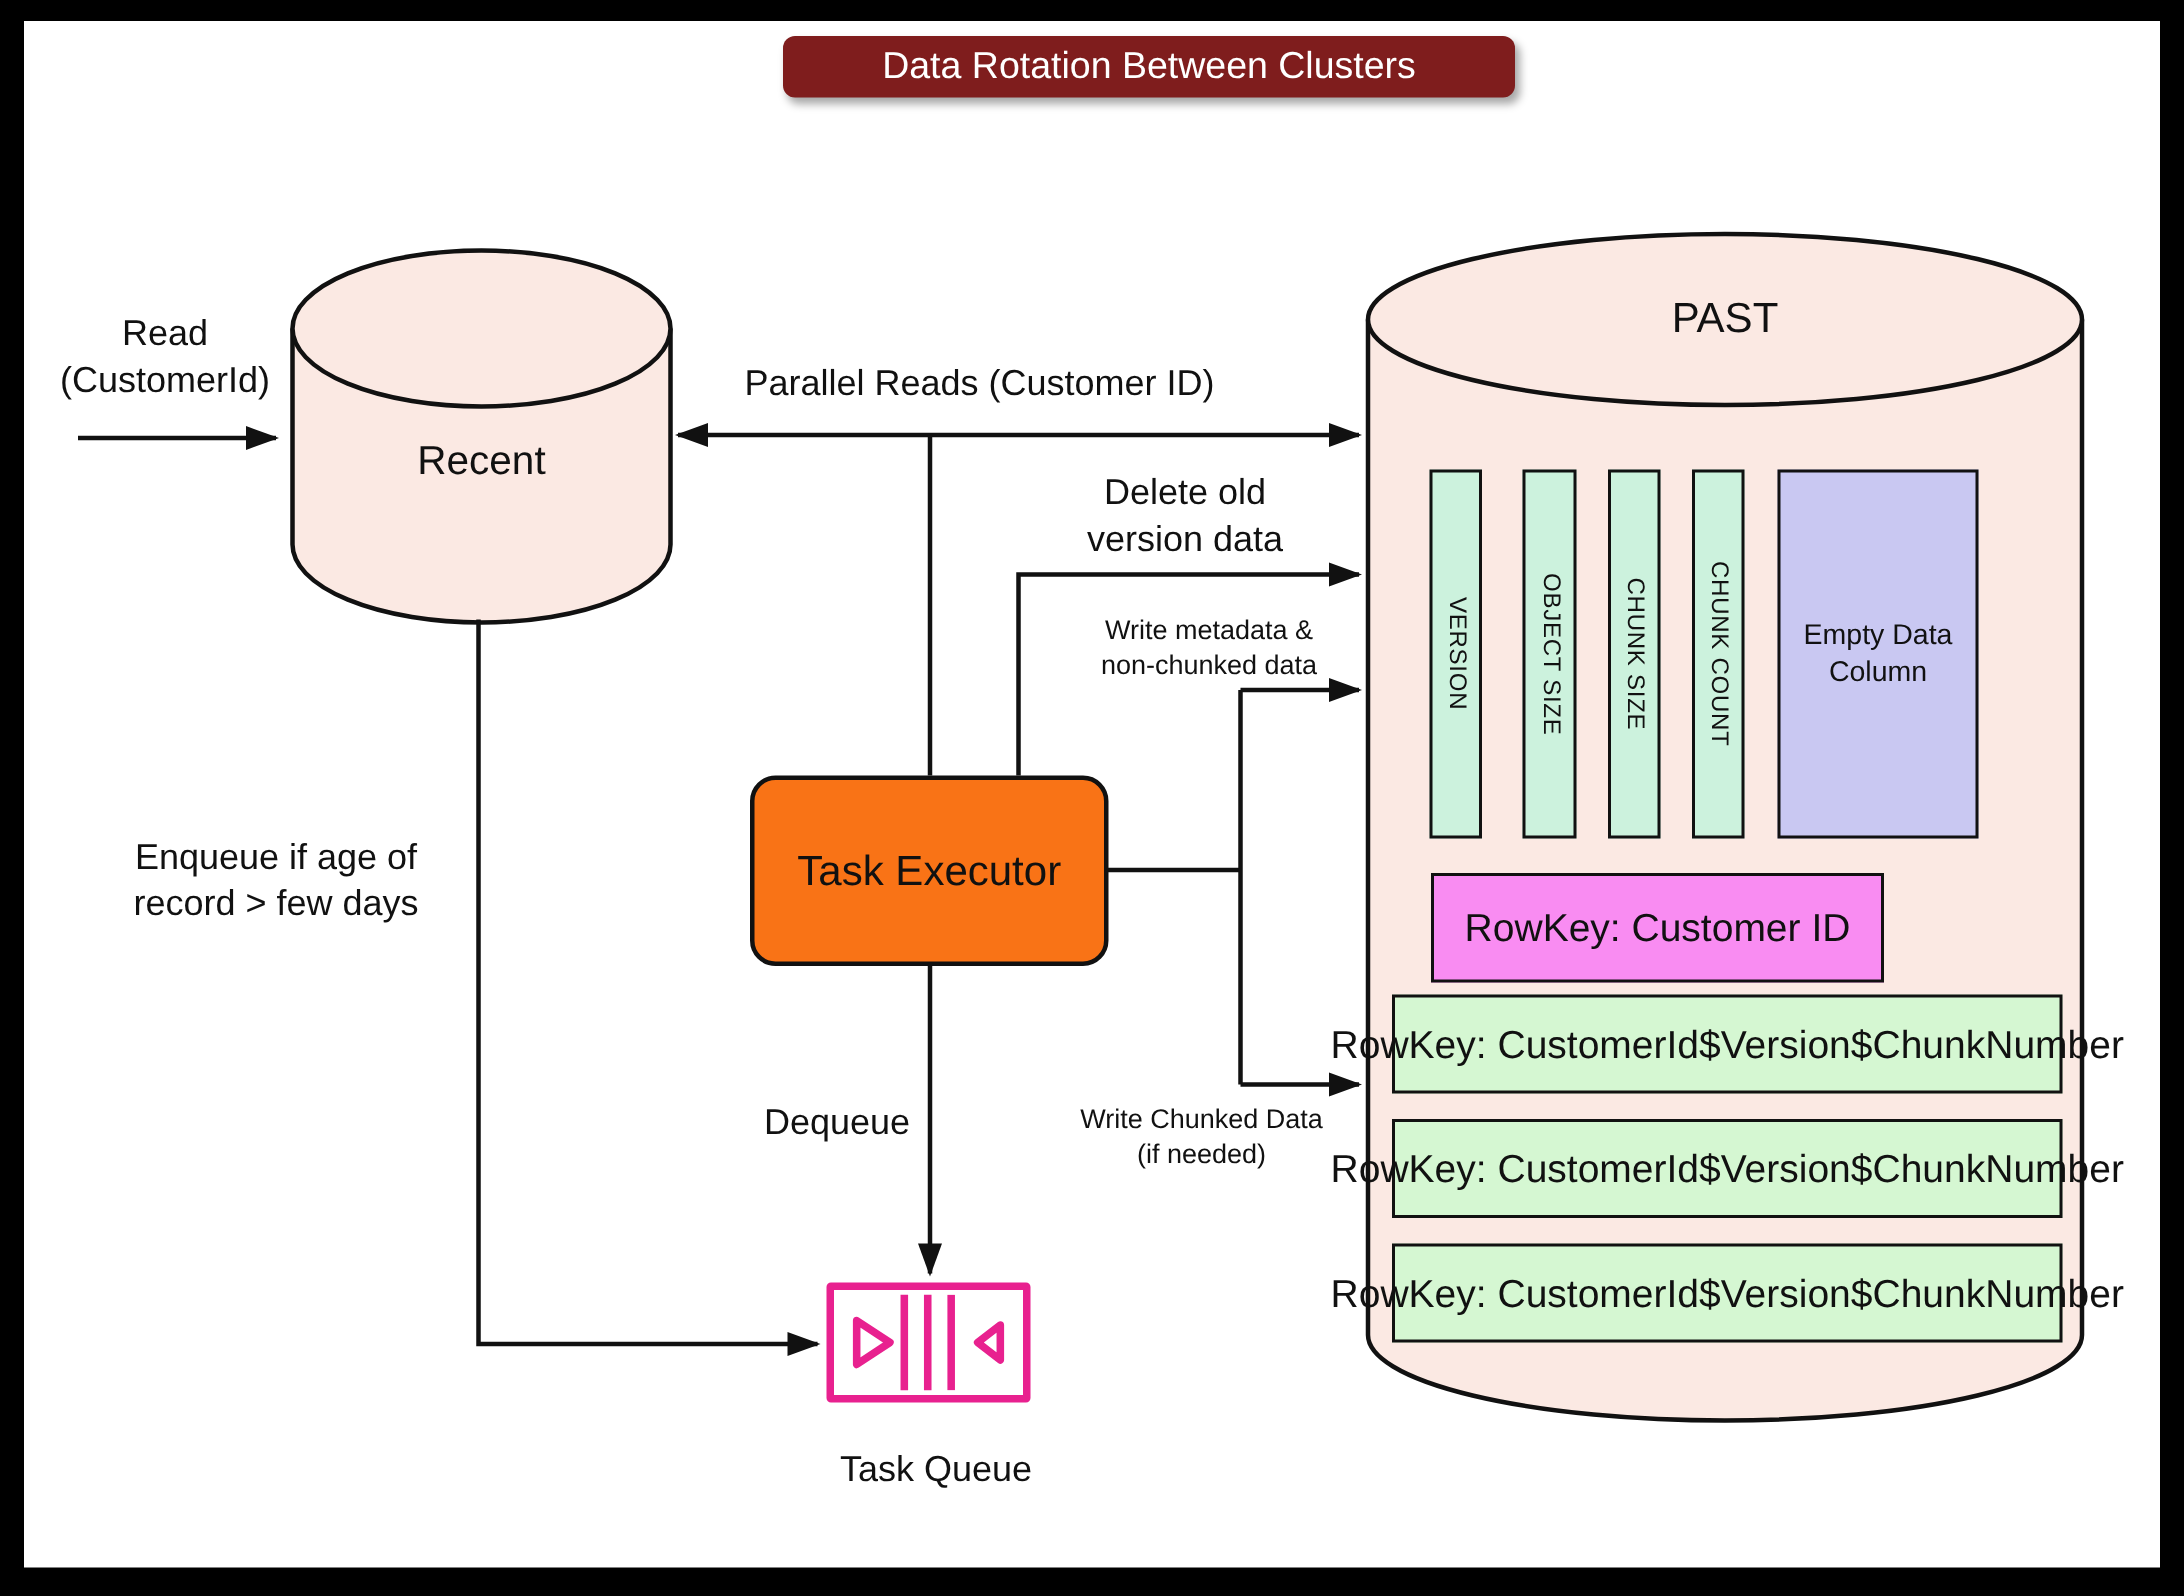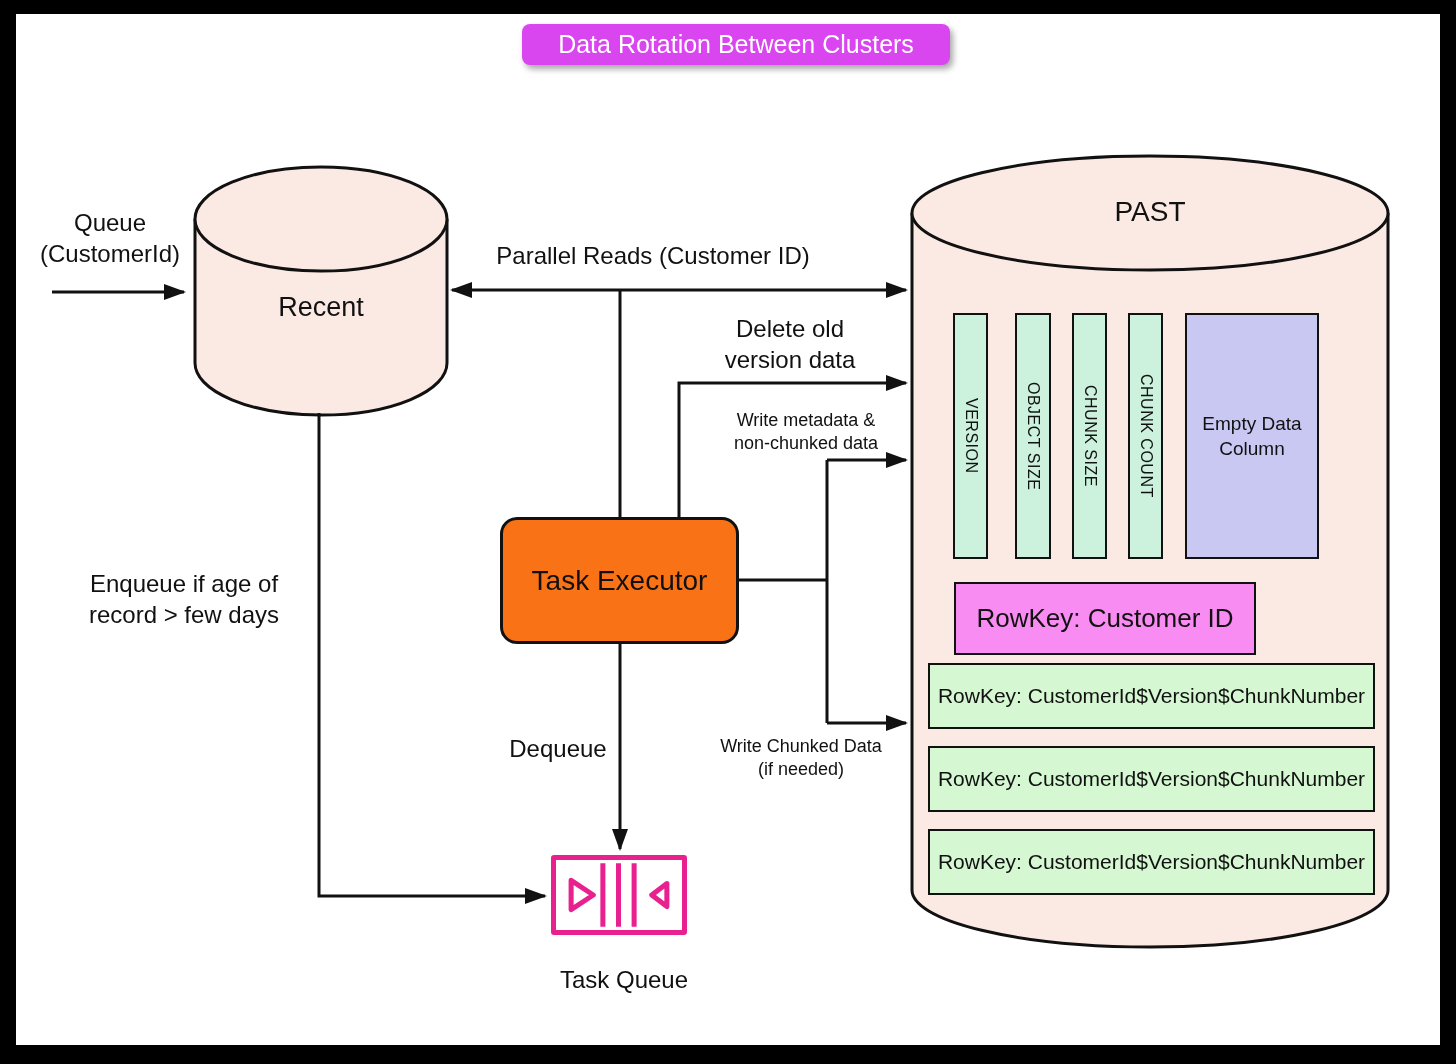--- a/index.html
+++ b/index.html
@@ -9,22 +9,22 @@
   }
   .canvas{position:absolute;left:16px;top:14px;width:1424px;height:1031px;background:#ffffff;}
   svg.layer{position:absolute;left:0;top:0;width:1456px;height:1064px;}
   .lbl{
     position:absolute;transform:translateX(-50%);text-align:center;
     font-size:24px;line-height:31px;white-space:nowrap;color:#111;
   }
   .lbl.small{font-size:18px;line-height:23px;}
   .lbl span{display:block;}
   .title-badge{
-    position:absolute;left:522px;top:24px;width:428px;height:41px;
-    background:#d946ef;border-radius:8px;color:#fff;font-size:25px;
+    position:absolute;left:522px;top:24px;width:488px;height:41px;
+    background:#7f1d1d;border-radius:8px;color:#fff;font-size:25px;
     display:flex;align-items:center;justify-content:center;white-space:nowrap;
     box-shadow:3px 4px 6px rgba(0,0,0,0.35);
   }
   .node-label{position:absolute;transform:translateX(-50%);white-space:nowrap;color:#111;}
   .task-executor{
     position:absolute;left:500px;top:517px;width:239px;height:127px;box-sizing:border-box;
     background:#f97316;border:3px solid #111;border-radius:17px;
     display:flex;align-items:center;justify-content:center;font-size:28px;white-space:nowrap;
   }
   .pcol{
@@ -40,21 +40,21 @@
     font-size:19px;line-height:25px;text-align:right;
   }
   .rowkey-customer{
     position:absolute;left:954px;top:582px;width:302px;height:73px;box-sizing:border-box;
     background:#f98cf2;border:2.5px solid #111;
     display:flex;align-items:center;justify-content:center;font-size:26px;white-space:nowrap;
   }
   .rowkey-row{
     position:absolute;left:928px;width:447px;height:66px;box-sizing:border-box;
     background:#d5f7d2;border:2.5px solid #111;
-    display:flex;align-items:center;justify-content:center;font-size:21px;white-space:nowrap;
+    display:flex;align-items:center;justify-content:center;font-size:26px;white-space:nowrap;
   }
   .task-queue{
     position:absolute;left:551px;top:855px;width:136px;height:80px;box-sizing:border-box;
     background:#fff;border:5.5px solid #e8218f;border-radius:3px;
   }
   .task-queue svg{display:block;width:100%;height:100%;}
 </style>
 </head>
 <body>
 
@@ -88,33 +88,33 @@
   <path d="M620,644 V849" fill="none" stroke="#111" stroke-width="3" marker-end="url(#arw)"></path>
   <path d="M319,413 V896 H545" fill="none" stroke="#111" stroke-width="3" marker-end="url(#arw)"></path>
 </svg>
 
 <div class="title-badge">Data Rotation Between Clusters</div>
 
 <div class="node-label" style="left:321px;top:292px;font-size:27px;">Recent</div>
 <div class="node-label" style="left:1150px;top:196px;font-size:28px;">PAST</div>
 
 <div class="lbl" style="left:110px;top:207px;">
-  <span>Queue</span>
+  <span>Read</span>
   <span>(CustomerId)</span>
 </div>
 <div class="lbl" style="left:653px;top:240px;">Parallel Reads (Customer ID)</div>
 <div class="lbl" style="left:790px;top:313px;">
   <span>Delete old</span>
   <span>version data</span>
 </div>
 <div class="lbl small" style="left:806px;top:409px;">
   <span>Write metadata &amp;</span>
   <span>non-chunked data</span>
 </div>
-<div class="lbl" style="left:184px;top:556px;margin-top:12px;">
+<div class="lbl" style="left:184px;top:556px;">
   <span>Enqueue if age of</span>
   <span>record &gt; few days</span>
 </div>
 <div class="lbl" style="left:558px;top:733px;">Dequeue</div>
 <div class="lbl small" style="left:801px;top:735px;">
   <span>Write Chunked Data</span>
   <span>(if needed)</span>
 </div>
 
 <div class="task-executor">Task Executor</div>

